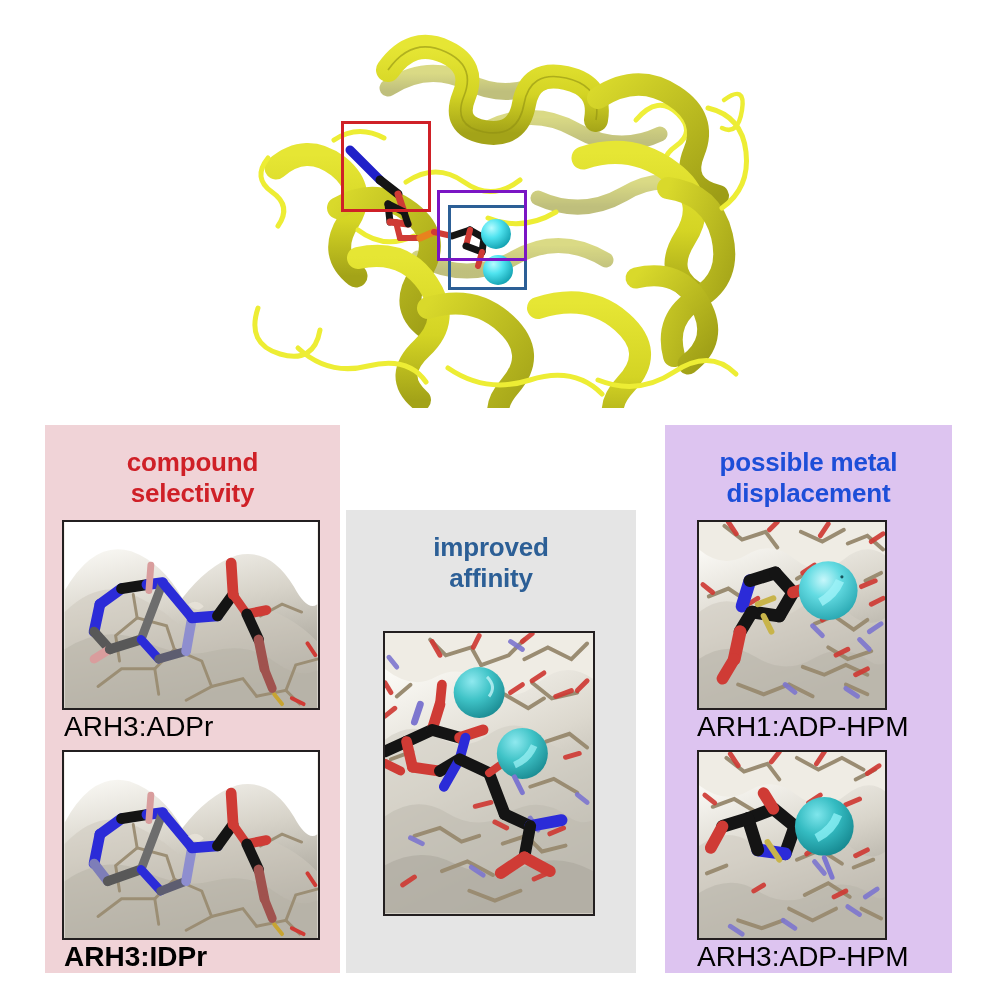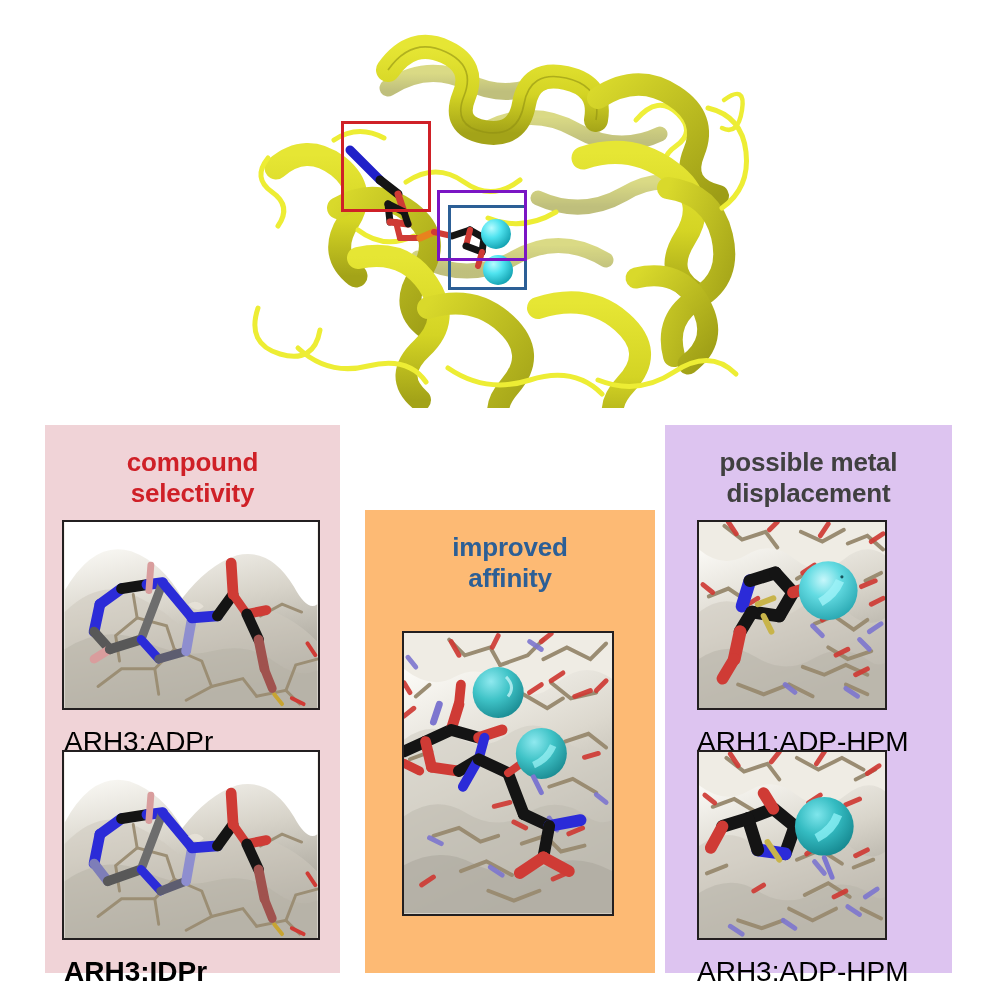--- a/index.html
+++ b/index.html
@@ -22,40 +22,40 @@
 
   
   .hl-box{position:absolute;box-sizing:border-box;background:transparent;}
   #box-red   {left:341px;top:121px;width:90px; height:91px; border:3px solid #cf2027;}
   #box-purple{left:437px;top:190px;width:90px; height:71px; border:3px solid #7a15c4;}
   #box-blue  {left:448px;top:205px;width:79px; height:85px; border:3px solid #2c5f96;}
 
   
   .panel{position:absolute;box-sizing:border-box;}
   #panel-left  {left:45px; top:425px; width:295px; height:548px; background:#f0d3d7;}
-  #panel-mid   {left:365px;top:510px; width:290px; height:463px; background:#fdba74;}
+  #panel-mid   {left:346px;top:510px; width:290px; height:463px; background:#e5e5e5;}
   #panel-right {left:665px;top:425px; width:287px; height:548px; background:#ddc4f0;}
 
   .panel-title{
     width:100%;text-align:center;font-weight:bold;
     font-size:26px;line-height:1.18;letter-spacing:-0.2px;
   }
   #panel-left  .panel-title{color:#cf2027;padding-top:22px;}
   #panel-mid   .panel-title{color:#2c5f96;padding-top:22px;}
-  #panel-right .panel-title{color:#404040;padding-top:22px;}
+  #panel-right .panel-title{color:#1d4ed8;padding-top:22px;}
 
   .shot-wrap{position:absolute;}
   .shot{
     box-sizing:border-box;border:2px solid #231f20;background:#efece4;
     position:relative;overflow:hidden;display:block;
   }
   .shot svg{display:block;width:100%;height:100%;}
   .shot-label{
     font-size:28px;color:#000000;line-height:1.05;
-    margin-top:17px;white-space:nowrap;
+    margin-top:2px;white-space:nowrap;
   }
   #panel-left  .shot-label{text-align:left;padding-left:2px;}
   #panel-mid   .shot-label{text-align:center;}
   #panel-right .shot-label{text-align:right;}
 
   
   #shot-adpr-wrap {left:17px;top:95px;}
   #shot-adpr      {width:258px;height:190px;}
   #shot-idpr-wrap {left:17px;top:325px;font-weight:bold;}
   #shot-idpr      {width:258px;height:190px;}

